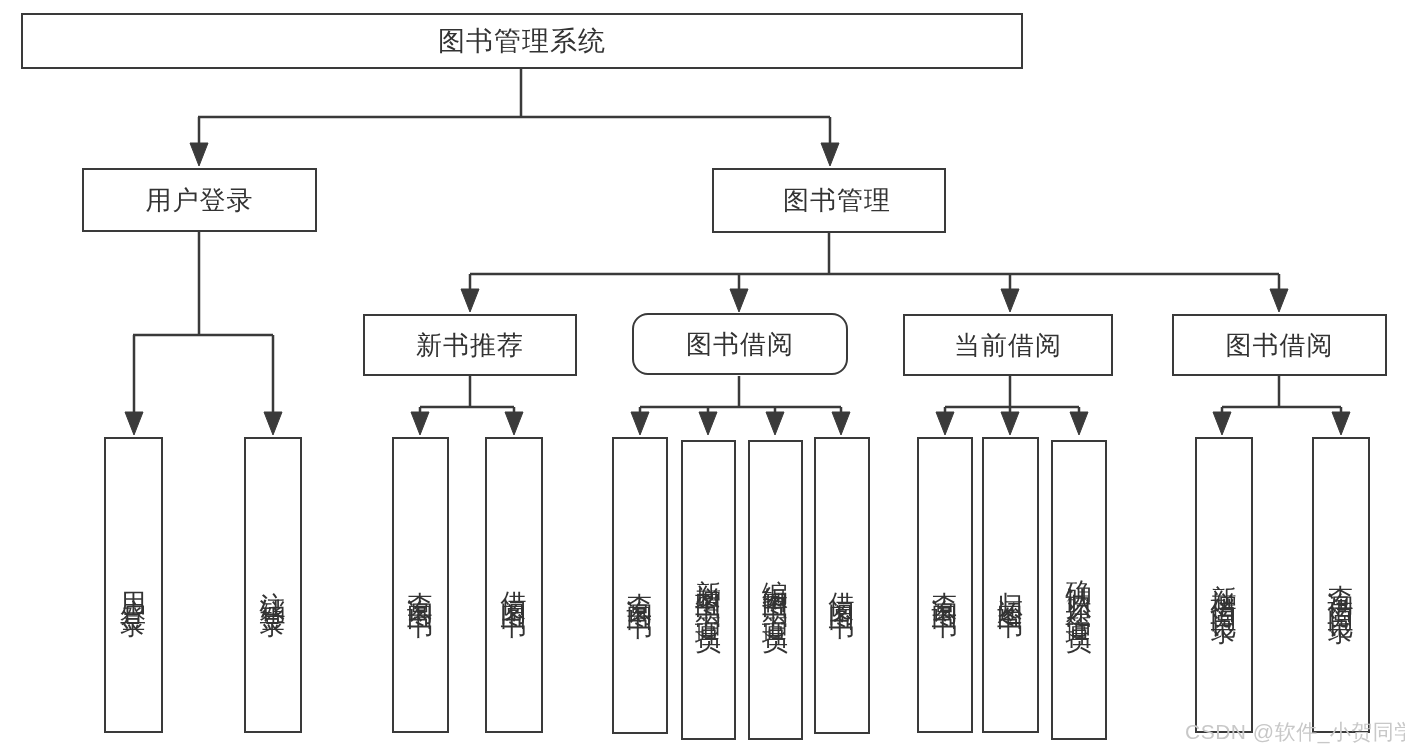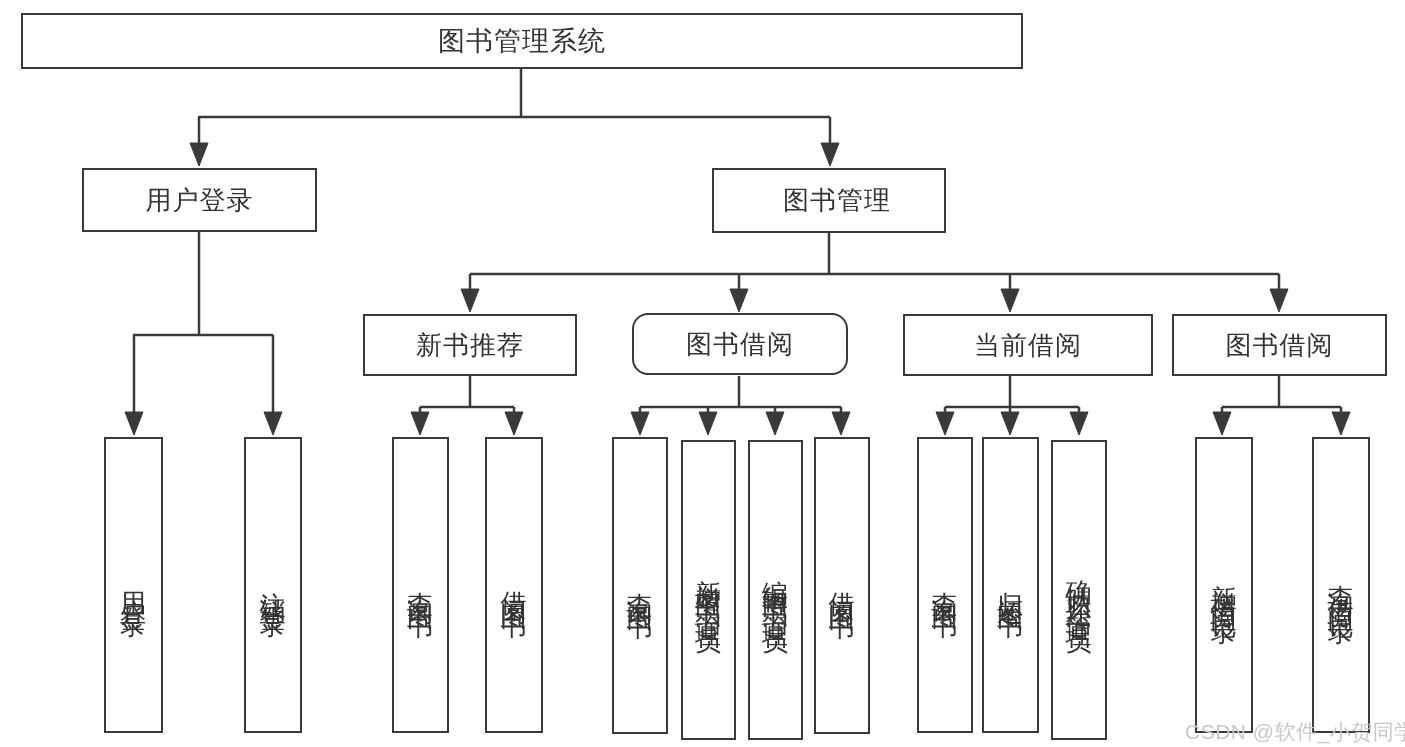--- a/index.html
+++ b/index.html
@@ -97,21 +97,21 @@
     <polygon points="1332,412 1350,412 1341,435"></polygon>
   </svg>
 
   <div class="node hbox root" style="left:21px; top:13px; width:1002px; height:56px;">图书管理系统</div>
 
   <div class="node hbox" style="left:82px; top:168px; width:235px; height:64px;">用户登录</div>
   <div class="node hbox" style="left:712px; top:168px; width:234px; height:65px;padding-left:16px;">图书管理</div>
 
   <div class="node hbox" style="left:363px; top:314px; width:214px; height:62px;">新书推荐</div>
   <div class="node hbox" style="left:632px; top:313px; width:216px; height:62px;border-radius:16px;">图书借阅</div>
-  <div class="node hbox" style="left:903px; top:314px; width:250px; height:62px;">当前借阅</div>
+  <div class="node hbox" style="left:903px; top:314px; width:210px; height:62px;">当前借阅</div>
   <div class="node hbox" style="left:1172px; top:314px; width:215px; height:62px;">图书借阅</div>
 
   <div class="node vbox" style="left:104px; top:437px; width:59px; height:296px;">
     <span>用户登录</span>
   </div>
   <div class="node vbox" style="left:244px; top:437px; width:58px; height:296px;">
     <span>注销登录</span>
   </div>
 
   <div class="node vbox" style="left:392px; top:437px; width:57px; height:296px;">

